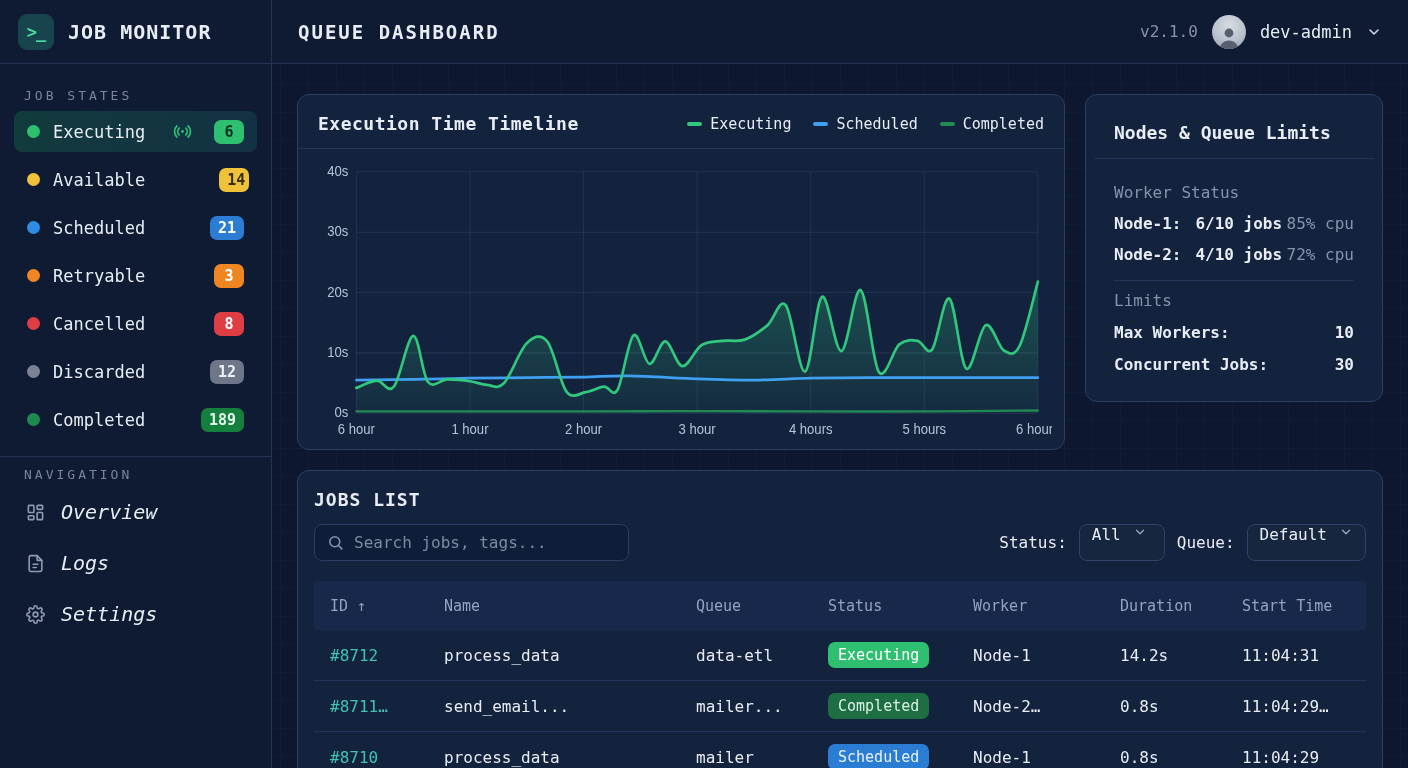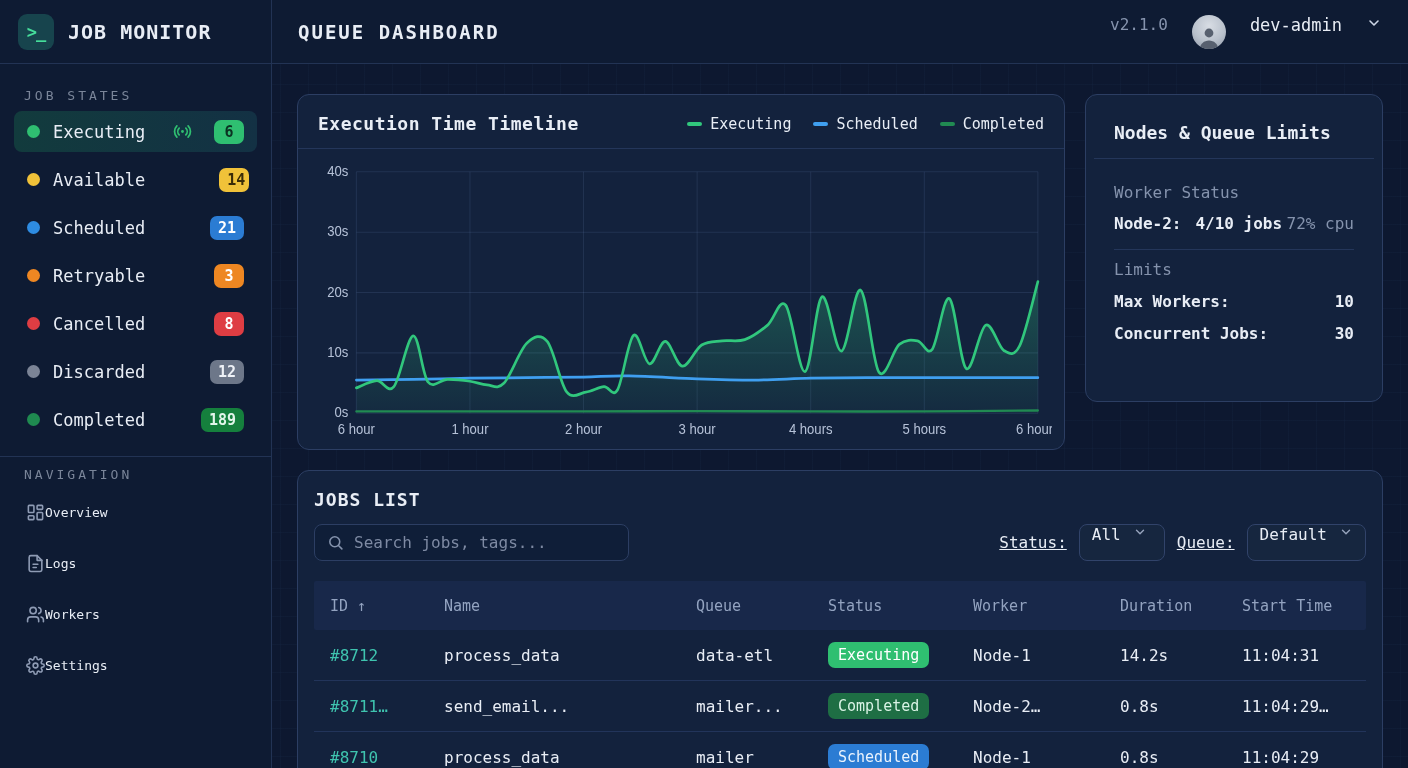--- a/index.html
+++ b/index.html
@@ -27,21 +27,21 @@
     display:flex; align-items:center; justify-content:center;
     color:#45dd9b; font-size:17px; font-weight:bold; letter-spacing:-1px;
   }
   .app-title { font-size:20px; font-weight:bold; letter-spacing:1px; }
 
   .topbar {
     grid-column:2; grid-row:1; display:flex; align-items:center;
     padding:0 26px; border-bottom:1px solid #223354; background:#0e1b33;
   }
   .page-title { font-size:19px; font-weight:600; letter-spacing:2px; }
-  .topbar-right { margin-left:auto; display:flex; gap:24px; }
+  .topbar-right { margin-left:auto; display:flex; align-items:center; gap:14px; }
   .version { color:#8593ad; font-size:16px; }
   .avatar {
     width:34px; height:34px; border-radius:50%; overflow:hidden;
     background:radial-gradient(circle at 50% 32%, #d8dde4 0%, #b9c1cc 55%, #8d97a6 100%);
     display:flex; align-items:flex-end; justify-content:center;
   }
   .username { font-size:17px; }
   .chev { stroke:#cdd6e6; }
 
   
@@ -55,22 +55,22 @@
   .dot { width:13px; height:13px; border-radius:50%; flex:0 0 auto; }
   .state-label { font-size:17px; }
   .grow { flex:1; }
   .badge {
     min-width:30px; text-align:center; padding:3px 8px; border-radius:7px;
     font-size:15px; font-weight:bold;
   }
   .live-icon { margin-right:9px; }
   .side-divider { border:none; border-top:1px solid #223354; margin:16px 0 6px; }
   .nav-item {
-    display:flex; align-items:center; height:42px; margin:9px 14px;
-    padding:0 12px; border-radius:8px; font-size:13px; cursor:pointer; color:#e8edf5;
+    display:flex; align-items:center; gap:16px; height:42px; margin:9px 14px;
+    padding:0 12px; border-radius:8px; font-size:20px; cursor:pointer; color:#e8edf5;font-style:italic;
   }
   .nav-item svg { stroke:#8e9bb4; }
 
   
   .main { grid-column:2; grid-row:2; padding:30px 25px 0 25px; overflow:hidden; }
   .top-row { display:grid; grid-template-columns:1fr 298px; gap:20px; }
   .card {
     background:#13223d; border:1px solid #2c3e63; border-radius:12px;
   }
 
@@ -110,21 +110,21 @@
     width:315px; height:37px; background:#0f1e38; border:1px solid #2c3e63; border-radius:8px;
     display:flex; align-items:center; gap:10px; padding:0 12px;
   }
   .search-box svg { stroke:#8593ad; flex:0 0 auto; }
   .search-box input {
     background:transparent; border:none; outline:none; color:#dfe6f2;
     font-family:"DejaVu Sans Mono", monospace; font-size:16px; width:100%;
   }
   .search-box input::placeholder { color:#7e8aa3; }
   .filters { margin-left:auto; display:flex; align-items:center; gap:12px; }
-  .filter-label { font-size:16px;text-decoration:underline; }
+  .filter-label { font-size:16px; }
   .select {
     height:37px; min-width:86px; background:#16263f; border:1px solid #31436a; border-radius:8px;
     display:flex; align-items:flex-start; gap:12px; padding:0 12px; font-size:16px; cursor:pointer;
   }
   .select svg { stroke:#97a4bd; }
 
   .table { margin-top:20px; }
   .t-grid { display:grid; grid-template-columns:114px 252px 132px 145px 147px 122px 1fr; align-items:center; }
   .t-head { background:#18284a; height:49px; border-radius:2px; color:#93a3c0; font-size:15px; }
   .t-head > div { padding-left:16px; }
@@ -234,29 +234,20 @@
       <span>Overview</span>
     </div>
     <div class="nav-item">
       <svg width="19" height="19" viewBox="0 0 24 24" fill="none" stroke-width="2" stroke-linecap="round" stroke-linejoin="round">
           <path d="M14 2H6a2 2 0 0 0-2 2v16a2 2 0 0 0 2 2h12a2 2 0 0 0 2-2V8z"></path>
           <path d="M14 2v6h6"></path>
           <line x1="9" y1="13" x2="15" y2="13"></line>
           <line x1="9" y1="17" x2="13" y2="17"></line>
         </svg>
       <span>Logs</span>
-    </div>
-    <div class="nav-item">
-      <svg width="19" height="19" viewBox="0 0 24 24" fill="none" stroke-width="2" stroke-linecap="round" stroke-linejoin="round">
-          <path d="M16 21v-2a4 4 0 0 0-4-4H6a4 4 0 0 0-4 4v2"></path>
-          <circle cx="9" cy="7" r="4"></circle>
-          <path d="M22 21v-2a4 4 0 0 0-3-3.87"></path>
-          <path d="M16 3.13a4 4 0 0 1 0 7.75"></path>
-        </svg>
-      <span>Workers</span>
     </div>
     <div class="nav-item">
       <svg width="19" height="19" viewBox="0 0 24 24" fill="none" stroke-width="2" stroke-linecap="round" stroke-linejoin="round">
           <circle cx="12" cy="12" r="3"></circle>
           <path d="M19.4 15a1.65 1.65 0 0 0 .33 1.82l.06.06a2 2 0 1 1-2.83 2.83l-.06-.06a1.65 1.65 0 0 0-1.82-.33 1.65 1.65 0 0 0-1 1.51V21a2 2 0 1 1-4 0v-.09A1.65 1.65 0 0 0 9 19.4a1.65 1.65 0 0 0-1.82.33l-.06.06a2 2 0 1 1-2.83-2.83l.06-.06a1.65 1.65 0 0 0 .33-1.82 1.65 1.65 0 0 0-1.51-1H3a2 2 0 1 1 0-4h.09A1.65 1.65 0 0 0 4.6 9a1.65 1.65 0 0 0-.33-1.82l-.06-.06a2 2 0 1 1 2.83-2.83l.06.06a1.65 1.65 0 0 0 1.82.33H9a1.65 1.65 0 0 0 1-1.51V3a2 2 0 1 1 4 0v.09a1.65 1.65 0 0 0 1 1.51 1.65 1.65 0 0 0 1.82-.33l.06-.06a2 2 0 1 1 2.83 2.83l-.06.06a1.65 1.65 0 0 0-.33 1.82V9a1.65 1.65 0 0 0 1.51 1H21a2 2 0 1 1 0 4h-.09a1.65 1.65 0 0 0-1.51 1z"></path>
         </svg>
       <span>Settings</span>
     </div>
   </div>
 
@@ -319,20 +310,25 @@
               <path d="M46 218.06C49.4 216.9 60.1 211.4 66.3 211.2C72.5 211.0 77.2 223.9 83.2 216.9C89.2 209.9 96.7 169.8 102.3 169.0C108.0 168.3 111.3 205.5 117.0 212.4C122.6 219.2 129.2 210.2 136.1 210.1C143.1 210.0 152.1 210.9 158.7 211.8C165.2 212.6 169.9 214.9 175.6 215.2C181.2 215.5 185.9 220.1 192.5 213.5C199.0 206.9 207.9 182.4 215.0 175.9C222.1 169.3 228.7 166.6 235.3 174.2C241.9 181.8 248.0 213.5 254.4 221.5C260.8 229.5 267.4 222.8 273.6 222.1C279.8 221.3 286.4 217.3 291.6 216.9C296.9 216.5 300.3 227.8 305.1 219.8C310.0 211.7 315.6 172.6 320.9 168.5C326.2 164.4 331.4 194.3 336.7 195.3C341.9 196.2 347.0 173.8 352.5 174.2C357.9 174.6 363.3 197.0 369.4 197.5C375.4 198.1 381.9 181.6 388.5 177.6C395.1 173.6 401.7 174.5 408.8 173.6C415.9 172.7 423.8 174.9 431.3 172.5C438.8 170.0 447.1 164.2 453.9 158.8C460.6 153.4 465.7 132.7 471.9 140.0C478.1 147.3 485.0 204.0 491.0 202.7C497.0 201.3 501.9 135.2 507.9 132.0C513.9 128.8 520.7 184.3 527.1 183.3C533.5 182.2 540.0 122.4 546.2 125.7C552.4 129.0 557.9 194.7 564.3 203.2C570.7 211.8 578.2 182.0 584.5 177.0C590.9 172.1 597.1 172.8 602.6 173.6C608.0 174.4 612.0 188.2 617.2 181.6C622.5 174.9 628.5 130.7 634.1 133.7C639.8 136.7 645.0 195.6 651.0 199.8C657.0 204.0 664.0 161.6 670.2 158.8C676.4 155.9 682.6 179.5 688.2 182.7C693.8 185.9 698.3 189.0 704.0 178.2C709.6 167.3 719.0 127.8 722.0 117.7" fill="none" stroke="#31c77d" stroke-width="2.6" stroke-linecap="round"></path>
             </svg>
         </div>
       </div>
 
       <div class="card nodes-card">
         <div class="nodes-title">Nodes &amp; Queue Limits</div>
         <div class="nodes-body">
           <div class="sub-head">Worker Status</div>
           <div class="node-row">
+            <span class="nr-name">Node-1:</span>
+            <span class="nr-jobs">6/10 jobs</span>
+            <span class="nr-cpu">85% cpu</span>
+          </div>
+          <div class="node-row">
             <span class="nr-name">Node-2:</span>
             <span class="nr-jobs">4/10 jobs</span>
             <span class="nr-cpu">72% cpu</span>
           </div>
           <hr class="nodes-divider">
           <div class="sub-head">Limits</div>
           <div class="limit-row">
             <span class="limit-label">Max Workers:</span>
             <span class="limit-value">10</span>
           </div>

